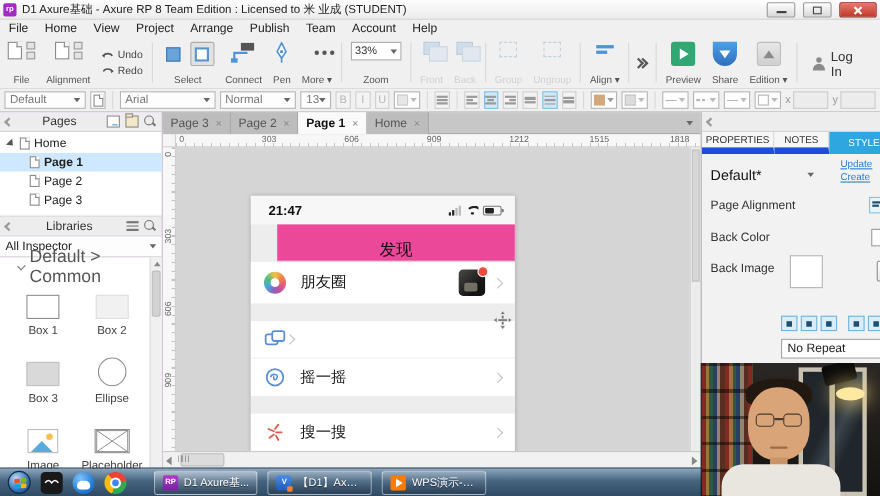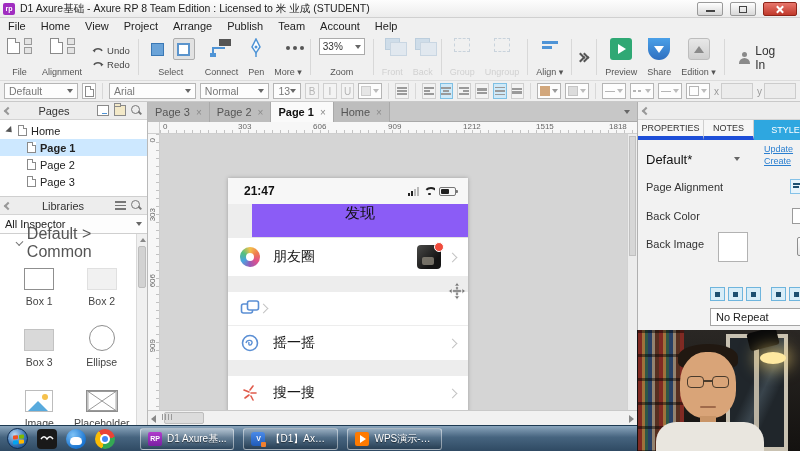--- a/index.html
+++ b/index.html
@@ -147,39 +147,39 @@
   .sigbars { display:flex; align-items:flex-end; gap:1px; }
   .sigbars i { display:block; width:2px; background:#222; }
   .sigbars i:nth-child(1){height:3px;} .sigbars i:nth-child(2){height:5px;}
   .sigbars i:nth-child(3){height:7px;background:#b9b9b9;} .sigbars i:nth-child(4){height:9px;background:#b9b9b9;}
   .wifi { width:12px; height:9px; position:relative; overflow:hidden; }
   .wifi::before { content:""; position:absolute; left:0; top:0; width:12px; height:12px; border:2px solid #222; border-radius:50%; clip-path:polygon(50% 50%,0 0,100% 0); }
   .wifi::after { content:""; position:absolute; left:5px; top:6px; width:2.5px; height:2.5px; background:#222; border-radius:50%; }
   .battery { width:17px; height:9px; border:1px solid #777; border-radius:2px; position:relative; }
   .battery::before { content:""; position:absolute; left:1px; top:1px; width:8px; height:5px; background:#222; border-radius:1px; }
   .battery::after { content:""; position:absolute; right:-3px; top:2.5px; width:2px; height:3px; background:#777; border-radius:0 1px 1px 0; }
-  .p-nav { height:34px; background:#8b5cf6; border-bottom:1px solid #e2e2e2; display:flex; align-items:flex-start; justify-content:center;margin-left:24px; }
+  .p-nav { height:34px; background:#ec4899; border-bottom:1px solid #e2e2e2; display:flex; align-items:flex-end; justify-content:center;margin-left:24px; }
   .p-title { font-size:15px; color:#111; font-weight:500; }
   .p-row { height:34px; background:#fff; display:flex; align-items:center; padding:0 12px; }
   .p-row.first { height:38px; }
   .p-row.divided { border-bottom:1px solid #ededed; }
   .p-gap { height:16px; background:#ededed; }
   .p-label { margin-left:13px; font-size:14px; color:#1a1a1a; flex:1; }
   .rchev { width:7px; height:7px; border-right:1.5px solid #c3c3c3; border-top:1.5px solid #c3c3c3; transform:rotate(45deg); }
   .moments-ico { width:20px; height:20px; border-radius:50%; background:conic-gradient(#f3c14b,#ef7d4e,#e0518a,#9b59b6,#4aa3df,#53c07f,#f3c14b); position:relative; }
   .moments-ico::after { content:""; position:absolute; left:6px; top:6px; width:8px; height:8px; border-radius:50%; background:#fff; }
   .row-thumb { width:24px; height:24px; border-radius:4px; background:linear-gradient(135deg,#4a4a48,#141414 70%); position:relative; margin-right:8px; }
   .row-thumb::before { content:""; position:absolute; left:5px; bottom:4px; width:12px; height:8px; background:#8a8578; border-radius:2px; opacity:.8; }
   .row-thumb::after { content:""; position:absolute; right:-3px; top:-3px; width:8px; height:8px; border-radius:50%; background:#f04b3c; border:1px solid #fff; }
   #move-cursor { position:absolute; left:288px; top:148px; }
 
   
   #inspector { position:absolute; left:637px; top:102px; width:163px; height:323px; background:#f2f2f2; border-left:1px solid #b0b0b0; overflow:hidden; }
   .insp-tabs { height:20px; display:flex; width:180px; }
-  .itab { height:20px; display:flex; align-items:center; justify-content:center; font-size:9px; color:#333; background:#f6f6f6; border-right:1px solid #cfcfcf; border-bottom:4px solid #1d4ed8; padding:0 6px; }
+  .itab { height:20px; display:flex; align-items:center; justify-content:center; font-size:9px; color:#333; background:#f6f6f6; border-right:1px solid #cfcfcf; border-bottom:6px solid #1d4ed8; padding:0 6px; }
   .itab.t1 { width:66px; } .itab.t2 { width:50px; }
   .itab.active { background:#2ea7e0; color:#fff; border-bottom:none; width:64px; }
   .insp-body { padding:6px 0 0 8px; position:relative; }
   .preset-row { display:flex; align-items:center; height:26px; }
   .preset-name { font-size:13px; color:#111; }
   .preset-arrow { margin-left:42px; }
   .links { position:absolute; right:-8px; top:4px; width:44px; display:flex; flex-direction:column; gap:2px; }
   .links span { font-size:9px; color:#2a7fd0; text-decoration:underline; white-space:nowrap; }
   .insp-row { height:29px; display:flex; align-items:center; font-size:11px; color:#333; position:relative; }
   .edge-btn { position:absolute; right:-8px; width:18px; height:15px; border:1px solid #85c2e8; background:#e8f4fb; }

